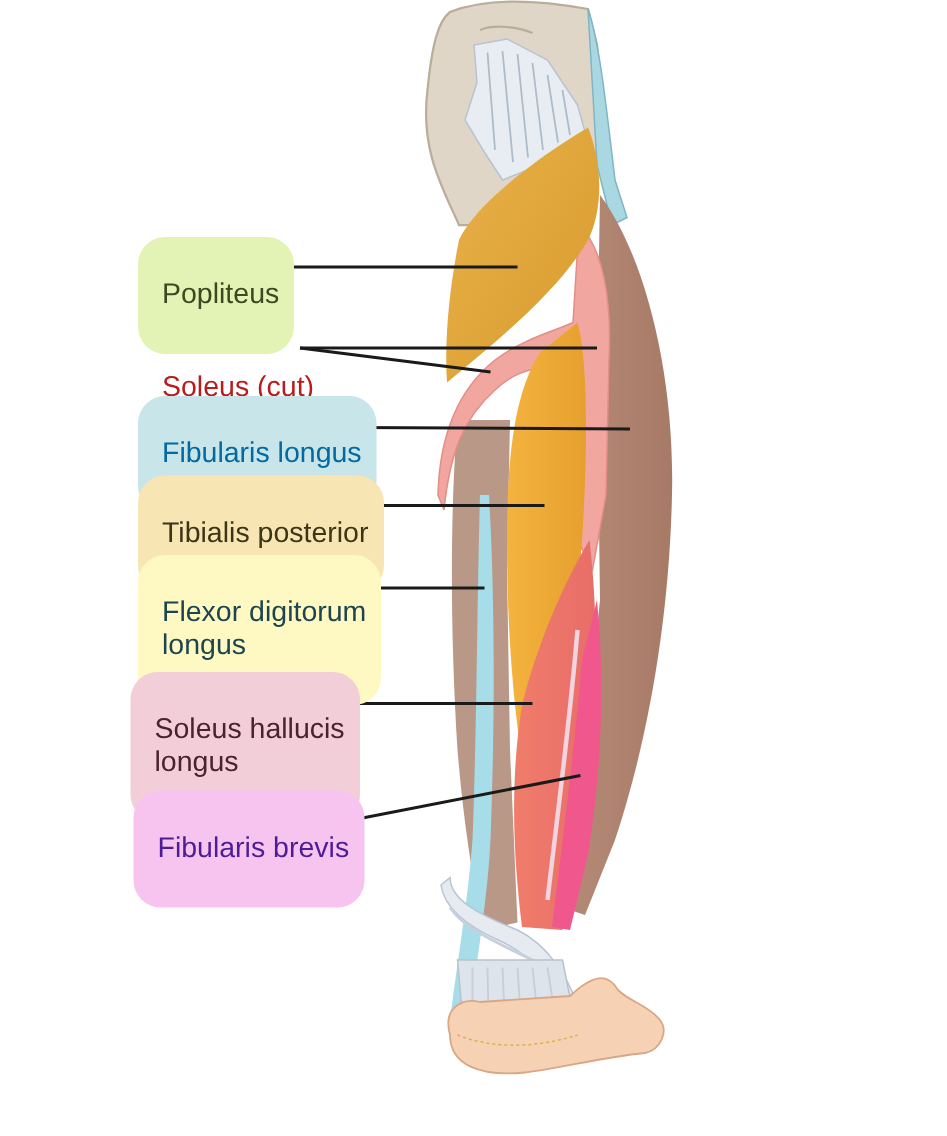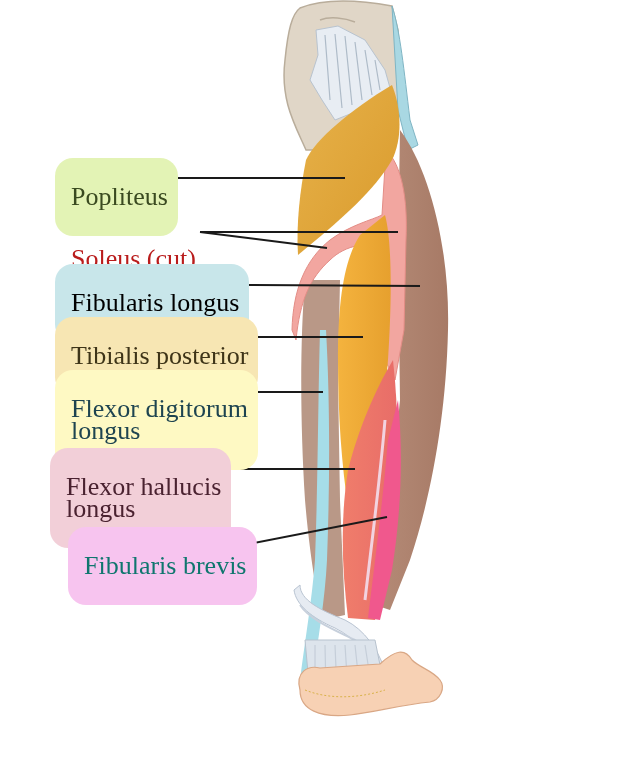--- a/index.html
+++ b/index.html
@@ -1,25 +1,26 @@
 <!DOCTYPE html>
 <html><head>
   <meta charset="utf-8">
   <style>
     html, body { margin: 0; padding: 0; background: #ffffff; }
     body { width: 631px; height: 757px; position: relative; overflow: hidden; font-family: "Liberation Sans", sans-serif; }
     #diagram { position: absolute; left: 0; top: 0; width: 631px; height: 757px; }
     .label {
       position: absolute;
-      font-family: Liberation Serif, serif;
-      font-size: 26px;
+      font-family: Liberation Sans, sans-serif;
+      font-size: 19px;
       line-height: 22px;
       padding: 6px 10px 6px 16px;
       border-radius: 18px;
       white-space: pre-line;
+      margin-left: 37px;
     }
     .label span { display: block; }
   </style>
 </head>
 <body>
 
 <svg id="diagram" width="631" height="757" viewBox="0 0 631 757" xmlns="http://www.w3.org/2000/svg">
   <defs>
     <linearGradient id="popGrad" x1="0" y1="0" x2="1" y2="1">
       <stop offset="0" stop-color="#e7b24a"></stop>
@@ -93,33 +94,33 @@
 </svg>
 
 <div class="label" style="left:55px; top:158px; background:#e3f3b5; color:#3a4a20;">
   <span>Popliteus</span>
 </div>
 
 <div class="label" style="left:55px; top:220px; background:transparent; color:#b91c1c;">
   <span>Soleus (cut)</span>
 </div>
 
-<div class="label" style="left:55px; top:264px; background:#c8e6ea; color:#000000;">
+<div class="label" style="left:55px; top:264px; background:#c8e6ea; color:#0369a1;">
   <span>Fibularis longus</span>
 </div>
 
 <div class="label" style="left:55px; top:317px; background:#f7e6b3; color:#3e3418;">
   <span>Tibialis posterior</span>
 </div>
 
 <div class="label" style="left:55px; top:370px; background:#fef9c3; color:#1e4450; border-radius:18px 18px 18px 18px;">
   <span>Flexor digitorum
 longus</span>
 </div>
 
 <div class="label" style="left:50px; top:448px; background:#f2cfd8; color:#4a2230;">
-  <span>Flexor hallucis
+  <span>Soleus hallucis
 longus</span>
 </div>
 
-<div class="label" style="left:68px; top:527px; background:#f7c4ef; color:#0f766e;">
+<div class="label" style="left:52px; top:527px; background:#f7c4ef; color:#4c1d95;">
   <span>Fibularis brevis</span>
 </div>
 
 </body></html>

